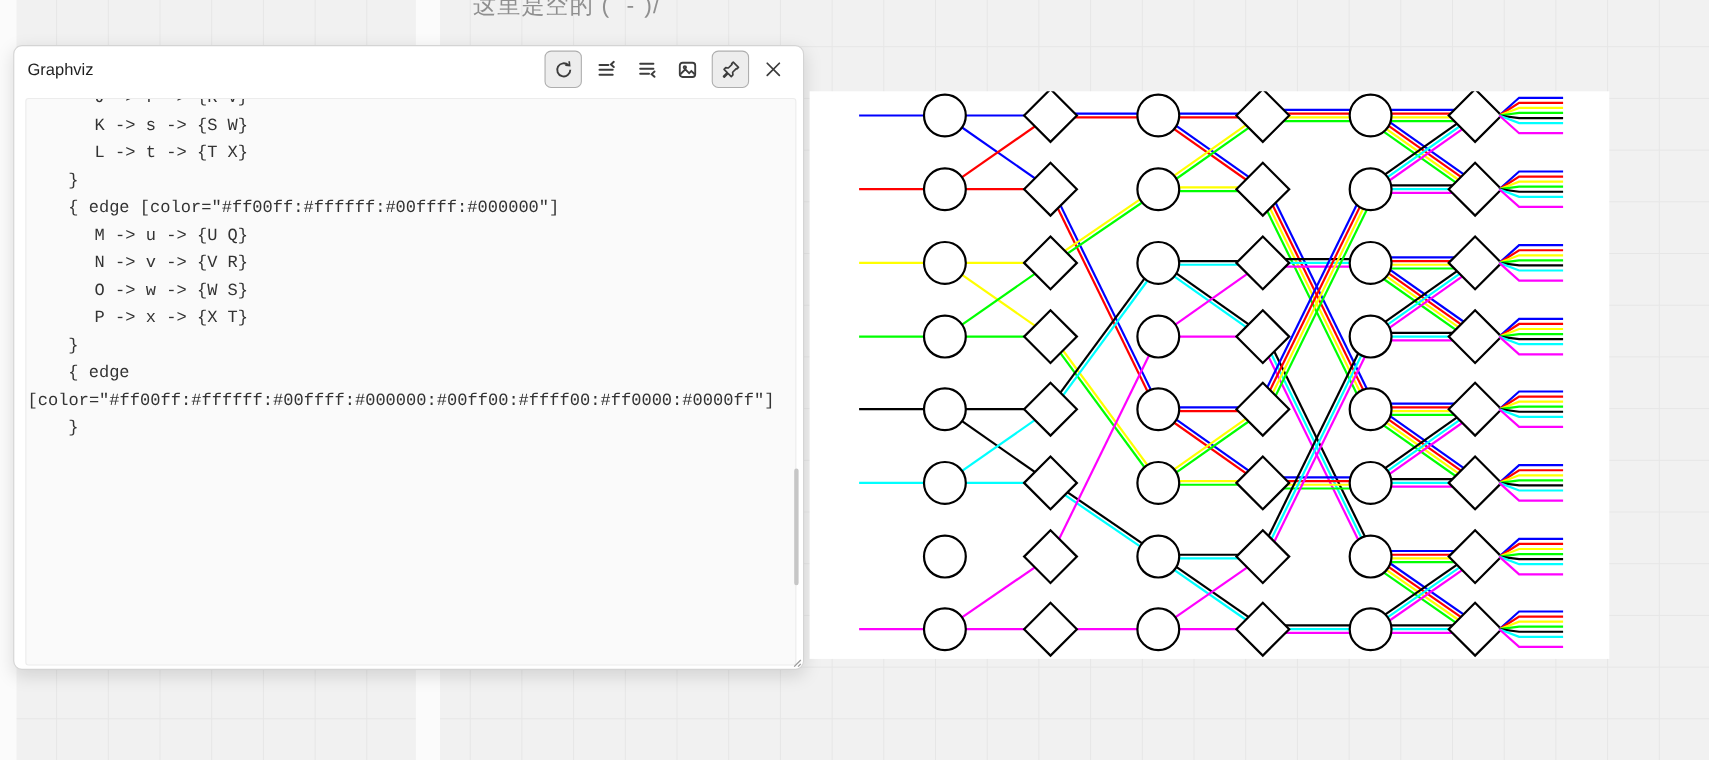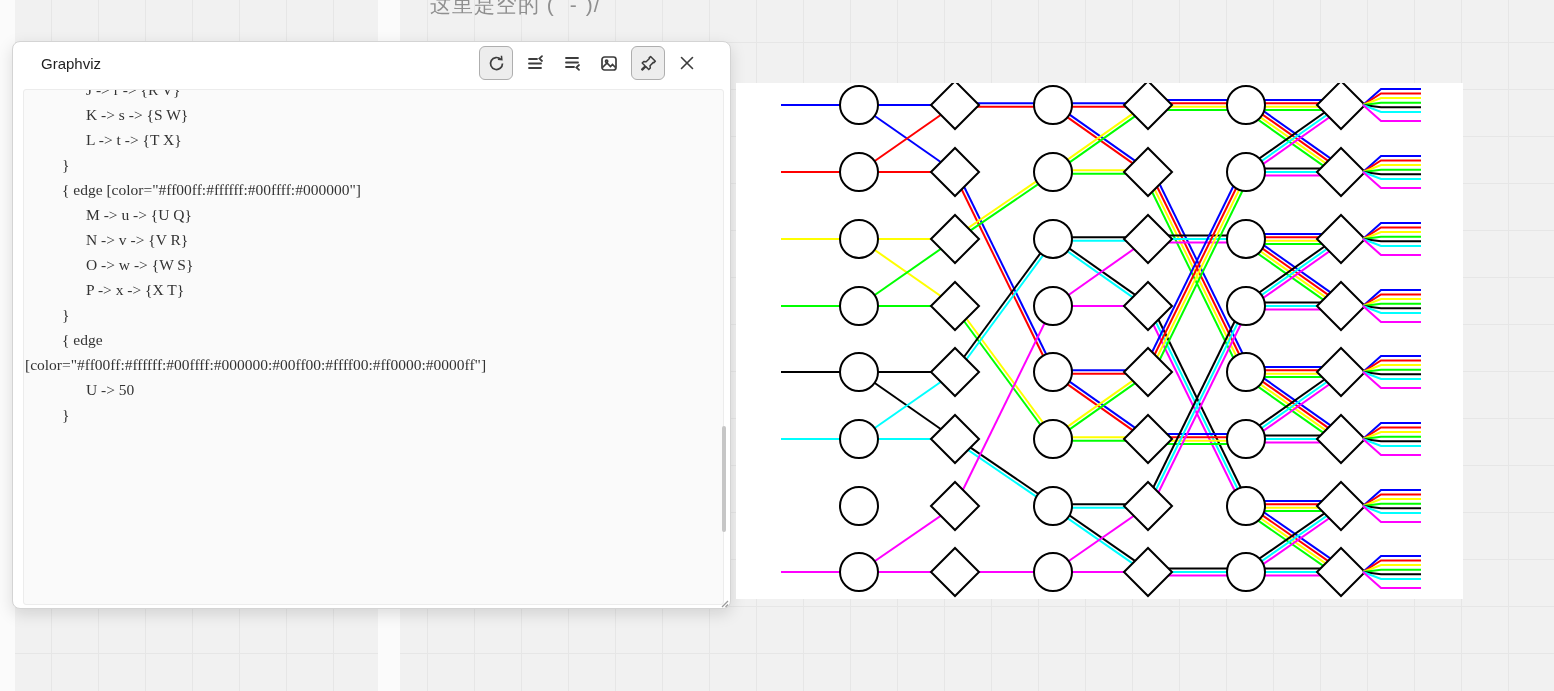--- a/index.html
+++ b/index.html
@@ -20,36 +20,36 @@
     position:absolute;left:430px;top:-9px;color:#8f8f8f;font-size:21px;
     letter-spacing:1px;white-space:pre;
   }
   .code-btn-ghost{position:absolute;left:403px;top:88px;color:#d2d2d2;font-size:13px;}
   
   .gv-panel{
     position:absolute;left:12px;top:41px;width:719px;height:568px;
     background:#ffffff;border:1px solid #d4d4d4;border-radius:8px;
     box-shadow:0 5px 16px rgba(0,0,0,.13);box-sizing:border-box;
   }
-  .gv-header{display:flex;align-items:center;height:42px;padding:0 28px;}
+  .gv-header{display:flex;align-items:center;height:42px;padding:0 12px;}
   .gv-title{font-size:15px;color:#1f1f1f;}
   .gv-toolbar{margin-left:auto;display:flex;align-items:center;gap:7px;}
   .tb-btn{width:30px;height:30px;display:flex;align-items:center;justify-content:center;
     border-radius:6px;cursor:pointer;color:#3d3d3d;}
   .tb-btn.boxed{width:32px;height:32px;border:1px solid #aeaeae;background:#ededed;}
   .tb-btn svg{display:block;}
   .gv-code{
     position:absolute;left:10px;top:47px;width:701px;height:516px;
     background:#fafafa;border:1px solid #ececec;border-radius:3px;
     overflow:hidden;box-sizing:border-box;
   }
   .code-lines{margin-top:-13px;}
   .code-line{
     height:25px;line-height:25px;font-size:15.5px;color:#333;
-    white-space:pre;font-family:Liberation Serif, serif;
+    white-space:pre;font-family:Liberation Mono, monospace;
   }
   .ind-0{padding-left:1px;}
   .ind-1{padding-left:38px;}
   .ind-2{padding-left:62px;}
   .gv-scroll-thumb{
     position:absolute;left:709px;top:384px;width:4px;height:106px;
     background:#c6c6c6;border-radius:2px;cursor:pointer;
   }
   .gv-resize{position:absolute;left:706px;top:552px;width:10px;height:10px;cursor:nwse-resize;color:#9a9a9a;}
   
@@ -132,21 +132,20 @@
         <div class="code-line ind-2">L -&gt; t -&gt; {T X}</div>
         <div class="code-line ind-1">}</div>
         <div class="code-line ind-1">{ edge [color="#ff00ff:#ffffff:#00ffff:#000000"]</div>
         <div class="code-line ind-2">M -&gt; u -&gt; {U Q}</div>
         <div class="code-line ind-2">N -&gt; v -&gt; {V R}</div>
         <div class="code-line ind-2">O -&gt; w -&gt; {W S}</div>
         <div class="code-line ind-2">P -&gt; x -&gt; {X T}</div>
         <div class="code-line ind-1">}</div>
         <div class="code-line ind-1">{ edge</div>
         <div class="code-line ind-0">[color="#ff00ff:#ffffff:#00ffff:#000000:#00ff00:#ffff00:#ff0000:#0000ff"]</div>
-        <div class="code-line ind-2">U -&gt; 50</div>
         <div class="code-line ind-1">}</div>
       </div>
   </div>
   <div class="gv-scroll-thumb"></div>
   <div class="gv-resize">
     <svg width="10" height="10" viewBox="0 0 10 10" stroke="currentColor" stroke-width="1.2">
       <line x1="3" y1="9" x2="9" y2="3"></line>
       <line x1="6.5" y1="9" x2="9" y2="6.5"></line>
     </svg>
   </div>

